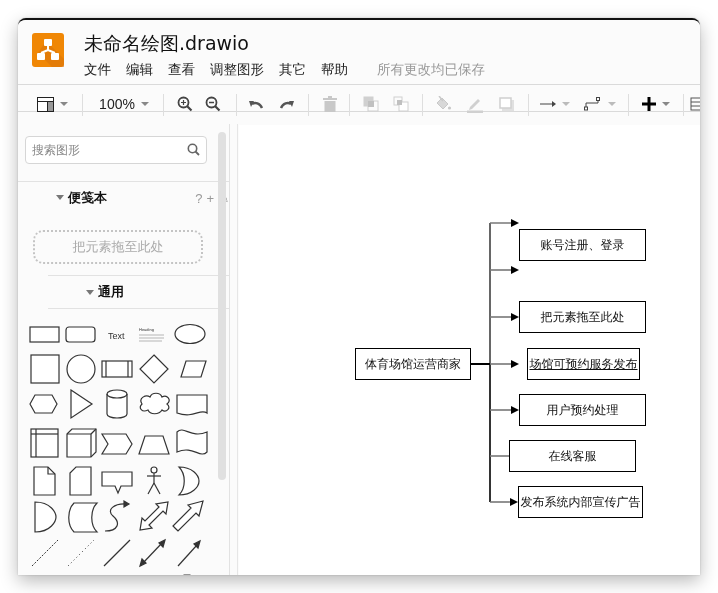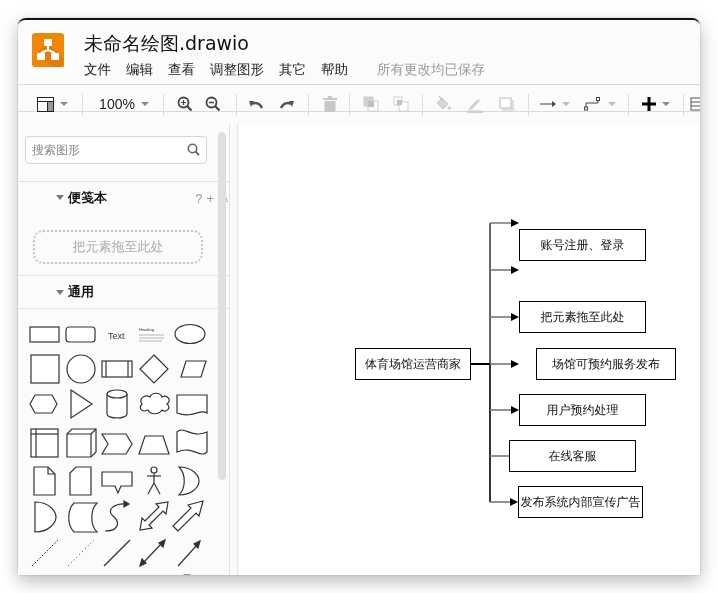--- a/index.html
+++ b/index.html
@@ -202,21 +202,21 @@
       <span class="label">便笺本</span>
       <div class="sh-actions">
         <span>?</span>
         <span>+</span>
         <span>✎</span>
         <span class="x">✕</span>
       </div>
     </div>
     <div class="dropzone">把元素拖至此处</div>
 
-    <div class="section-head" style="top:151px;height:34px;border-bottom:1px solid #e2e2e2;">
+    <div class="section-head" style="top:151px;height:34px;border-bottom:1px solid #e2e2e2;margin-left:30px;">
       <span class="tri"></span>
       <span class="label">通用</span>
     </div>
 
     <svg class="shapes" width="190" height="260" viewBox="0 0 190 260" style="left:8px;top:196px;">
       <g fill="#fff" stroke="#333" stroke-width="1.2">
 
         <g>
             <rect x="4" y="7" width="29" height="15"></rect>
           </g>
@@ -395,18 +395,18 @@
         <polygon points="272,235 280,239 272,243"></polygon>
         <polygon points="272,281 280,285 272,289"></polygon>
         <polygon points="270,327 278,331 270,335"></polygon>
         <polygon points="271,373 279,377 271,381"></polygon>
       </g>
     </svg>
 
     <div class="node" style="left:116px;top:223px;width:116px;height:32px;">体育场馆运营商家</div>
     <div class="node" style="left:280px;top:82px;width:127px;height:32px;margin-top:22px;">账号注册、登录</div>
     <div class="node" style="left:280px;top:176px;width:127px;height:32px;">把元素拖至此处</div>
-    <div class="node" style="left:297px;top:223px;width:140px;height:32px;">场馆可预约服务发布</div>
+    <div class="node" style="left:288px;top:223px;width:113px;height:32px;text-decoration:underline;">场馆可预约服务发布</div>
     <div class="node" style="left:280px;top:269px;width:127px;height:32px;">用户预约处理</div>
     <div class="node" style="left:270px;top:315px;width:127px;height:32px;text-align:right;">在线客服</div>
     <div class="node" style="left:279px;top:361px;width:125px;height:32px;">发布系统内部宣传广告</div>
   </div>
 </div>
 
 </body></html>

